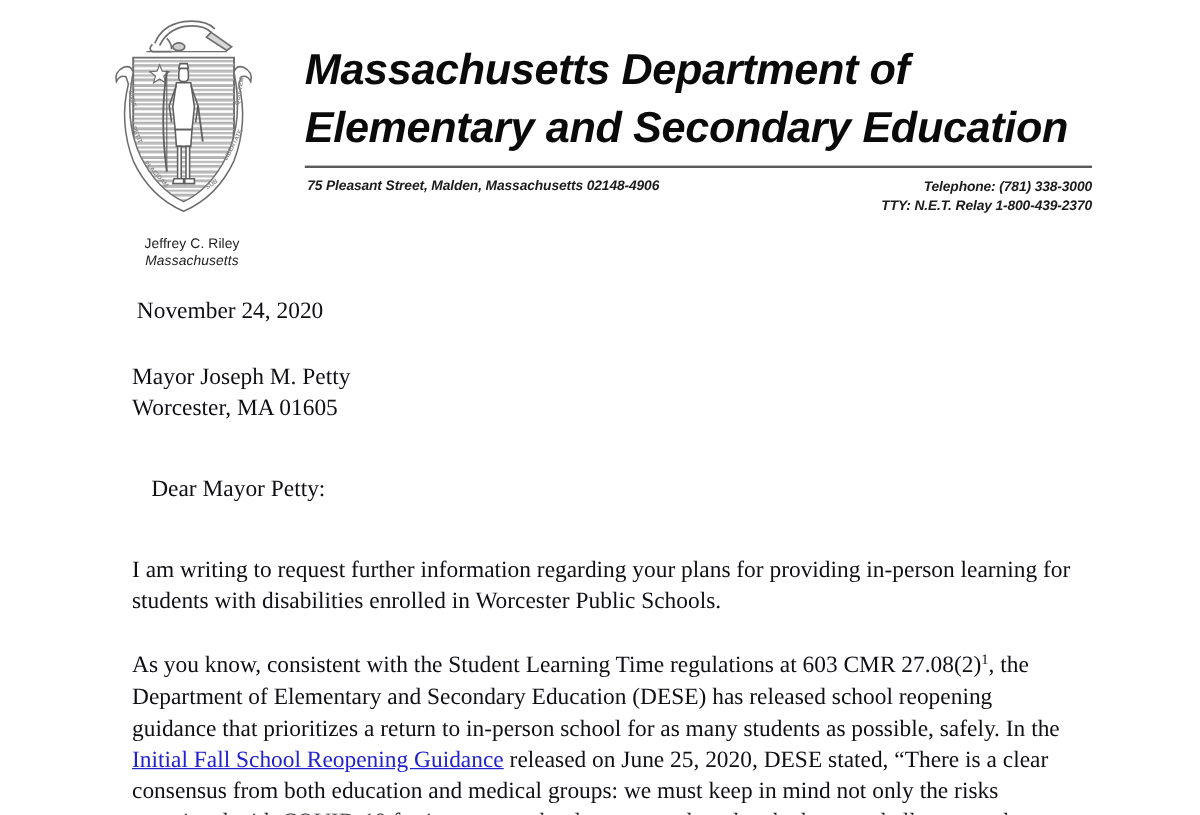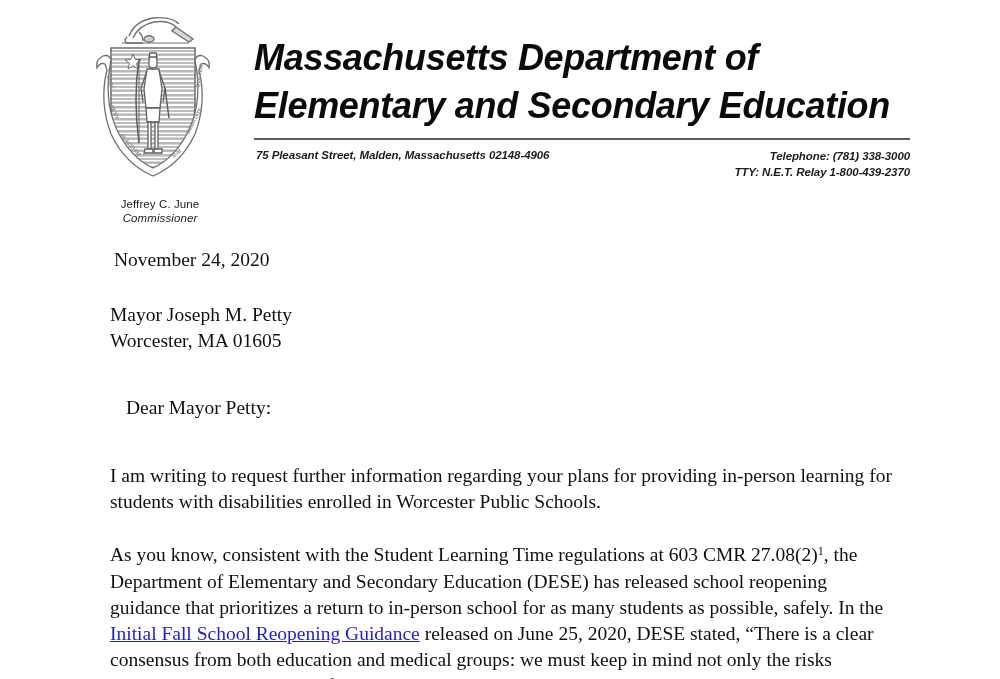--- a/index.html
+++ b/index.html
@@ -221,22 +221,22 @@
           <text transform="translate(30,66) rotate(76)">ENSE</text>
           <text transform="translate(33,96) rotate(68)">PETIT</text>
           <text transform="translate(43,126) rotate(48)">PLACIDAM</text>
           <text transform="translate(96,148) rotate(-36)">SUB</text>
           <text transform="translate(112,124) rotate(-62)">LIBERTATE</text>
           <text transform="translate(122,78) rotate(-80)">QUIETEM</text>
         </g>
       </svg>
 
       <div class="commissioner">
-        <span class="name">Jeffrey C. June</span>
-        <span class="role">Commissioner</span>
+        <span class="name">Jeffrey C. Riley</span>
+        <span class="role">Massachusetts</span>
       </div>
     </div>
 
     <div class="head-right">
       <div class="org-title">Massachusetts Department of</div>
       <div class="org-title">Elementary and Secondary Education</div>
       <div class="org-rule"></div>
       <div class="contact-row">
         <div class="contact-left">75 Pleasant Street, Malden, Massachusetts 02148-4906</div>
         <div class="contact-right">

